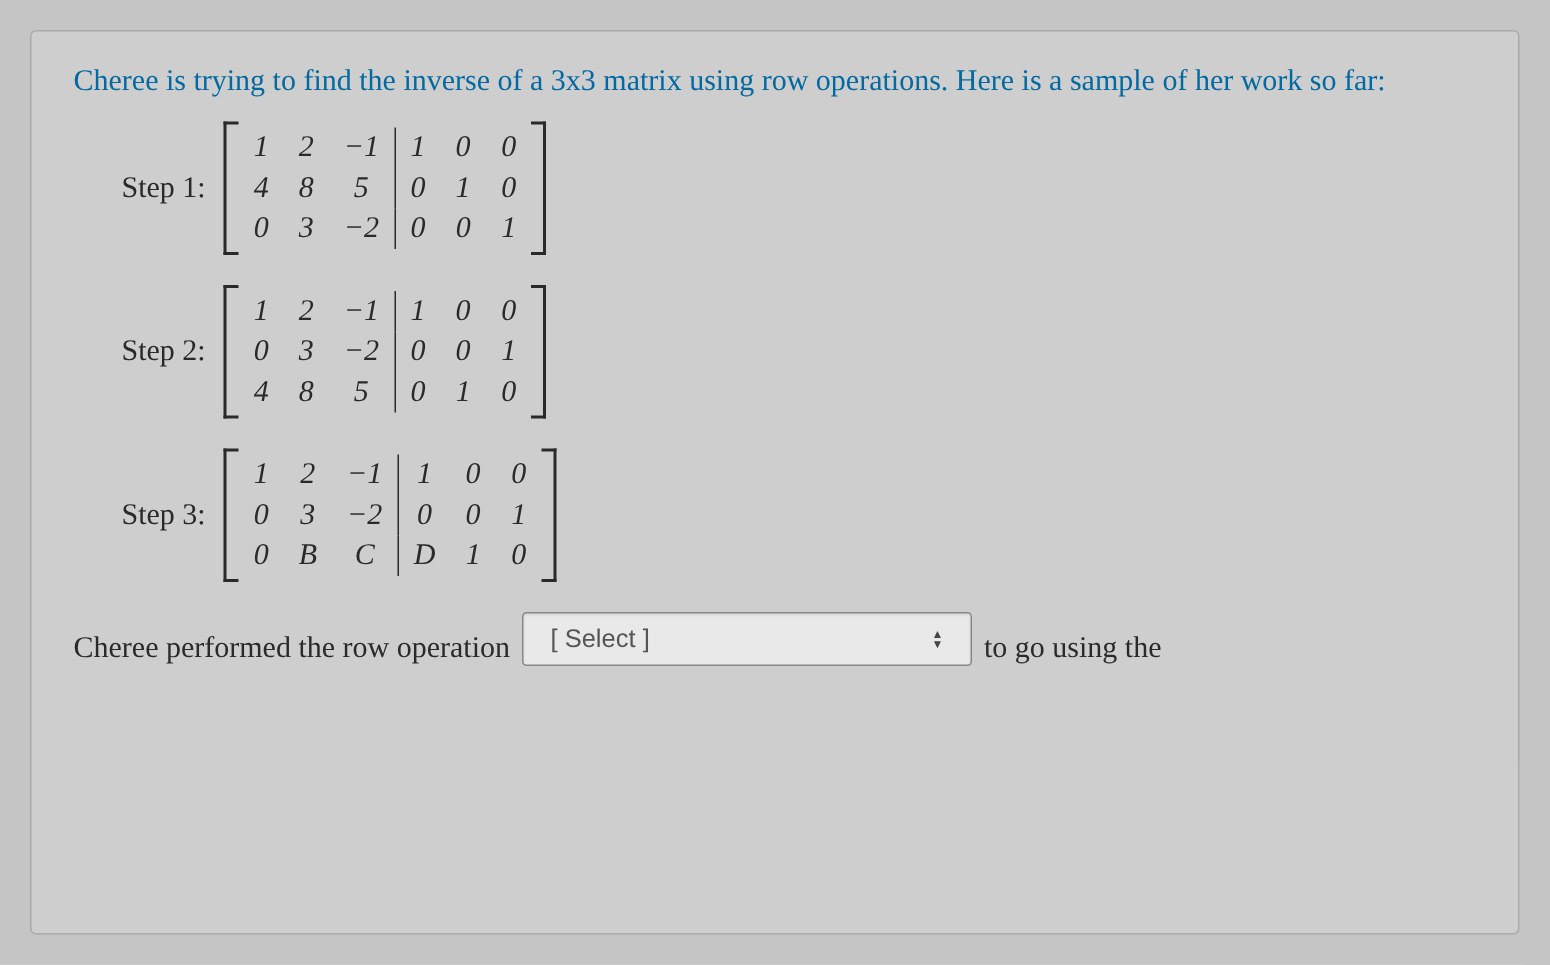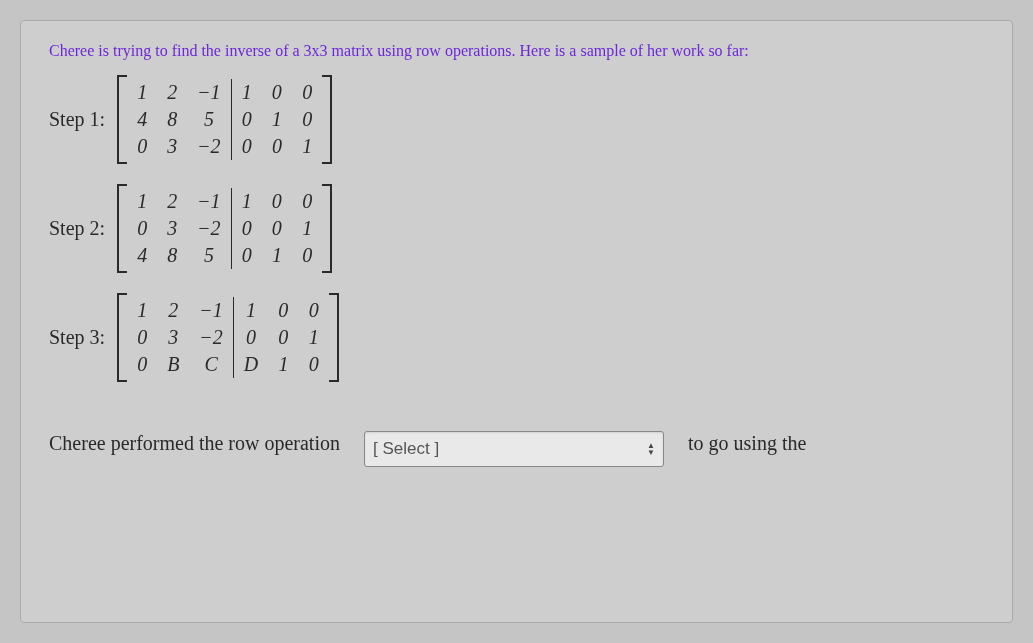--- a/index.html
+++ b/index.html
@@ -17,35 +17,36 @@
     }
     .container {
       background: #cecece;
       border: 1px solid #aaa;
       border-radius: 4px;
       padding: 18px 28px;
       height: 100%;
       position: relative;
     }
     .question-text {
-      font-size: 16px;
-      color: #6d28d9;
+      font-size: 20px;
+      color: #0369a1;
       line-height: 1.5;
       margin-bottom: 12px;
     }
     .step-block {
       display: flex;
       align-items: center;
       margin: 12px 0 20px 0;
       font-size: 20px;
       color: #2a2a2a;
     }
     .step-label {
       margin-right: 12px;
       white-space: nowrap;
+      margin-left: 32px;
     }
     .matrix {
       display: flex;
       align-items: stretch;
       font-family: 'Times New Roman', serif;
       font-size: 20px;
     }
     .bracket-left, .bracket-right {
       width: 10px;
       border-top: 2px solid #2a2a2a;
@@ -82,39 +83,38 @@
     .mcell.var {
       font-style: italic;
     }
     .bottom-line {
       font-size: 20px;
       color: #2a2a2a;
       line-height: 2.4;
       margin-top: 10px;
       display: flex;
       flex-wrap: wrap;
-      align-items: flex-end;
-      gap: 24px;
+      align-items: flex-start;
+      gap: 8px;
     }
     .select-box {
       display: inline-flex;
       align-items: center;
       justify-content: space-between;
       background: #e9e9e9;
       border: 1px solid #888;
       border-radius: 3px;
-      padding: 6px 8px;
+      padding: 6px 18px;
       min-width: 300px;
       height: 36px;
       font-family: Arial, sans-serif;
       font-size: 17px;
       color: #555;
       cursor: pointer;
       box-shadow: inset 0 1px 2px rgba(0,0,0,0.1);
-      margin-top: 29px;
     }
     .select-stepper {
       display: flex;
       flex-direction: column;
       font-size: 8px;
       color: #444;
       line-height: 7px;
       margin-left: 10px;
     }
   </style>

